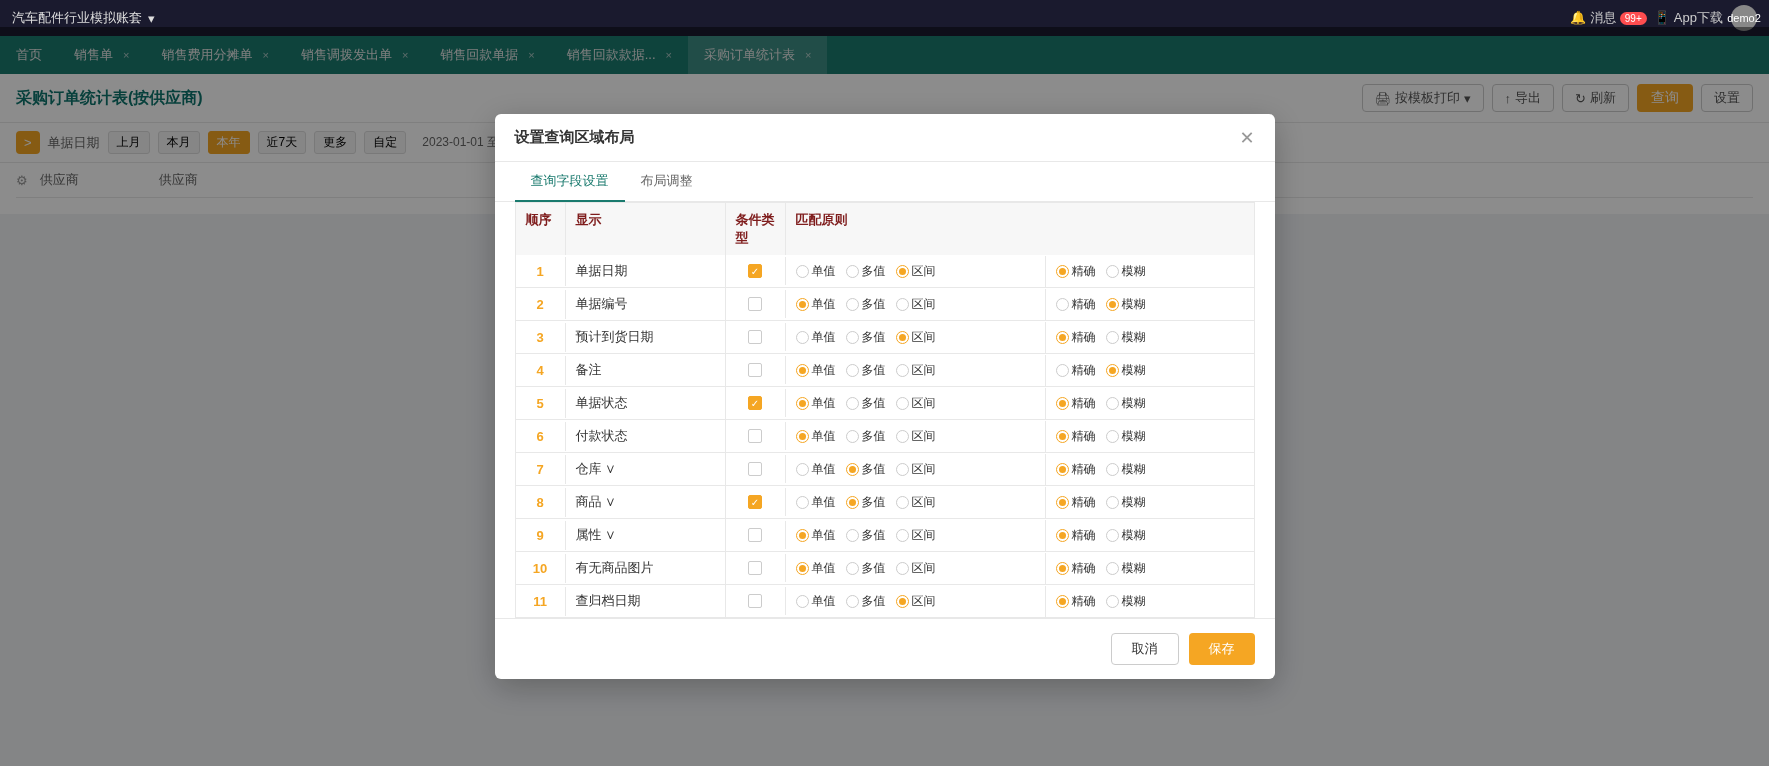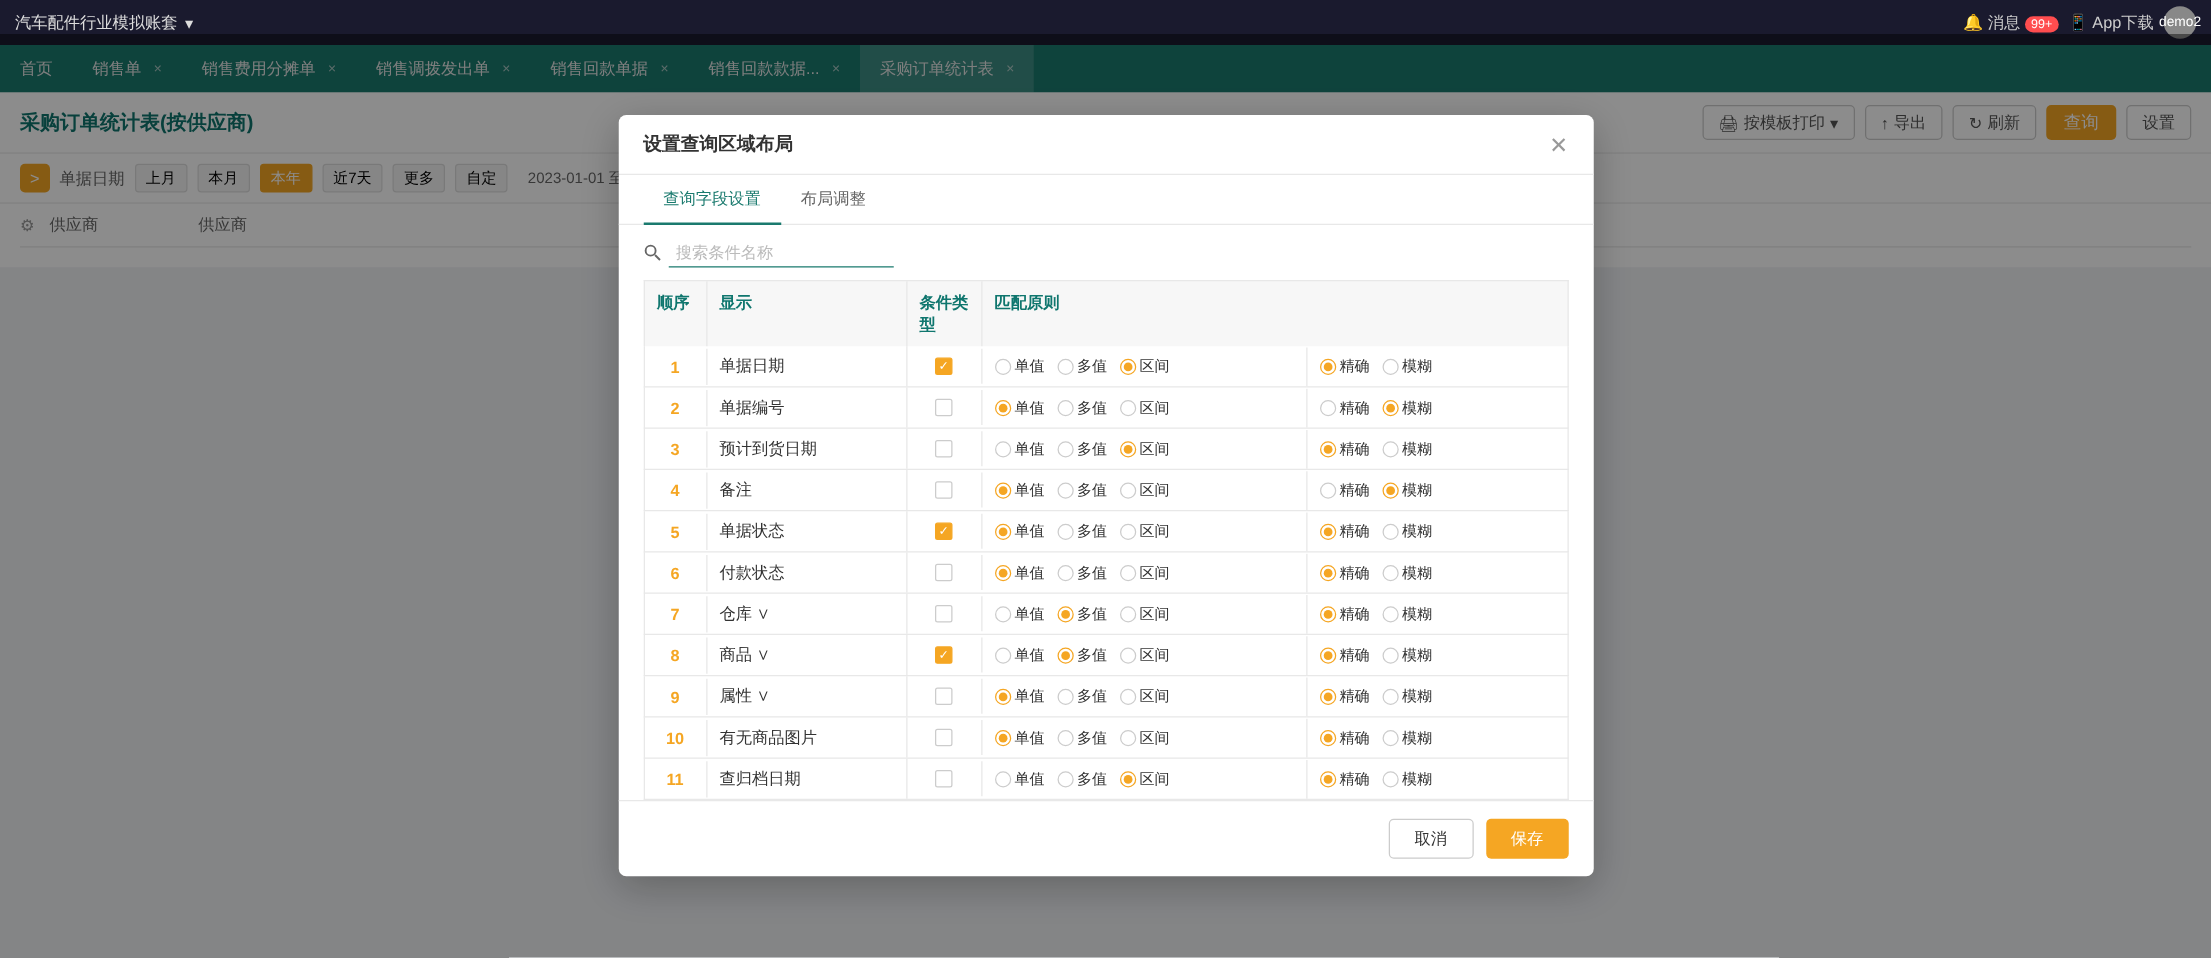--- a/index.html
+++ b/index.html
@@ -165,21 +165,21 @@
       display: grid;
       grid-template-columns: 50px 160px 60px 260px 200px;
       background: #f7f7f7;
       border: 1px solid #e8e8e8;
       border-bottom: none;
     }
     .dt-header-cell {
       padding: 8px 10px;
       font-size: 13px;
       font-weight: bold;
-      color: #0f766e;
+      color: #7f1d1d;
       border-right: 1px solid #e8e8e8;
     }
     .dt-header-cell:last-child { border-right: none; }
 
     .dt-row {
       display: grid;
       grid-template-columns: 50px 160px 60px 260px 200px;
       border: 1px solid #e8e8e8;
       border-top: none;
       align-items: center;
@@ -308,27 +308,20 @@
     <div class="dialog-header">
       <span class="dialog-title">设置查询区域布局</span>
       <button class="dialog-close">✕</button>
     </div>
 
     <div class="dialog-tabs">
       <div class="dialog-tab active">查询字段设置</div>
       <div class="dialog-tab">布局调整</div>
     </div>
 
-    <div class="dialog-search">
-      <svg width="14" height="14" viewBox="0 0 14 14">
-        <circle cx="5.5" cy="5.5" r="4" stroke="#666" stroke-width="1.5" fill="none"></circle>
-        <line x1="9" y1="9" x2="13" y2="13" stroke="#666" stroke-width="1.5"></line>
-      </svg>
-      <input type="text" placeholder="搜索条件名称" style="">
-    </div>
 
     <div class="dialog-table">
       <div class="dt-header">
         <div class="dt-header-cell">顺序</div>
         <div class="dt-header-cell">显示</div>
         <div class="dt-header-cell">条件类型</div>
         <div class="dt-header-cell">匹配原则</div>
       </div>
 
       <div id="table-rows">

